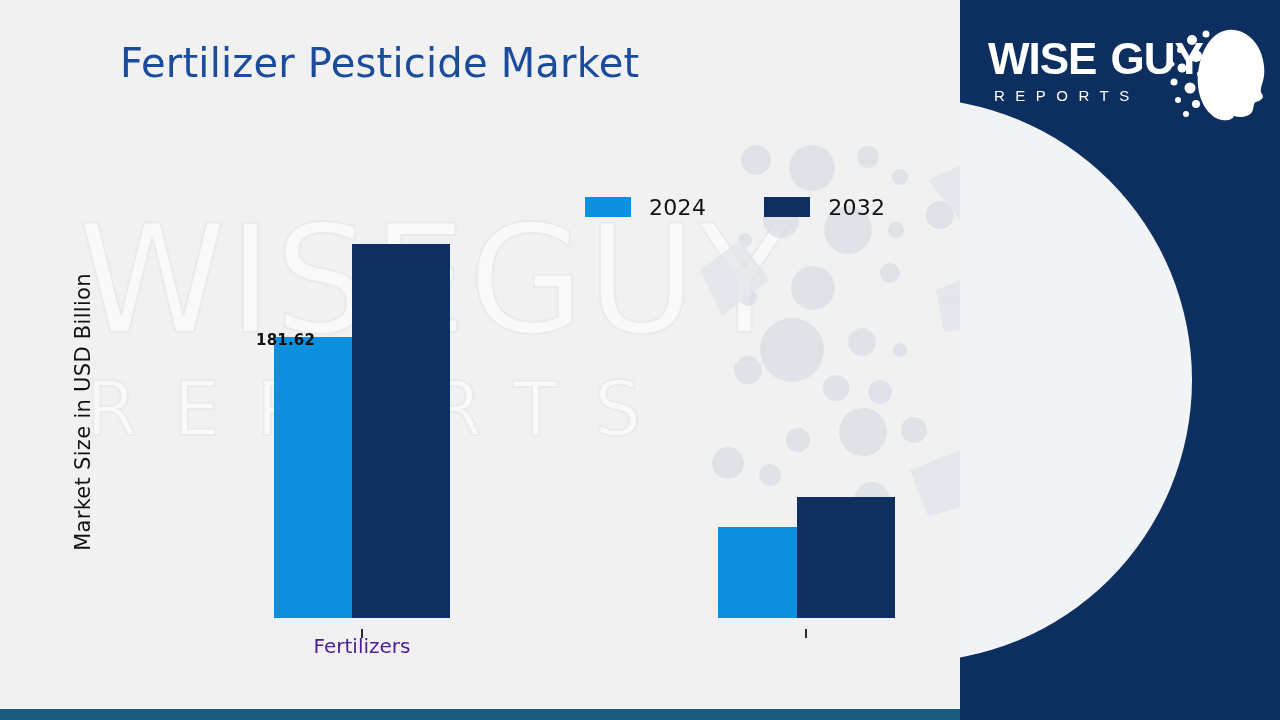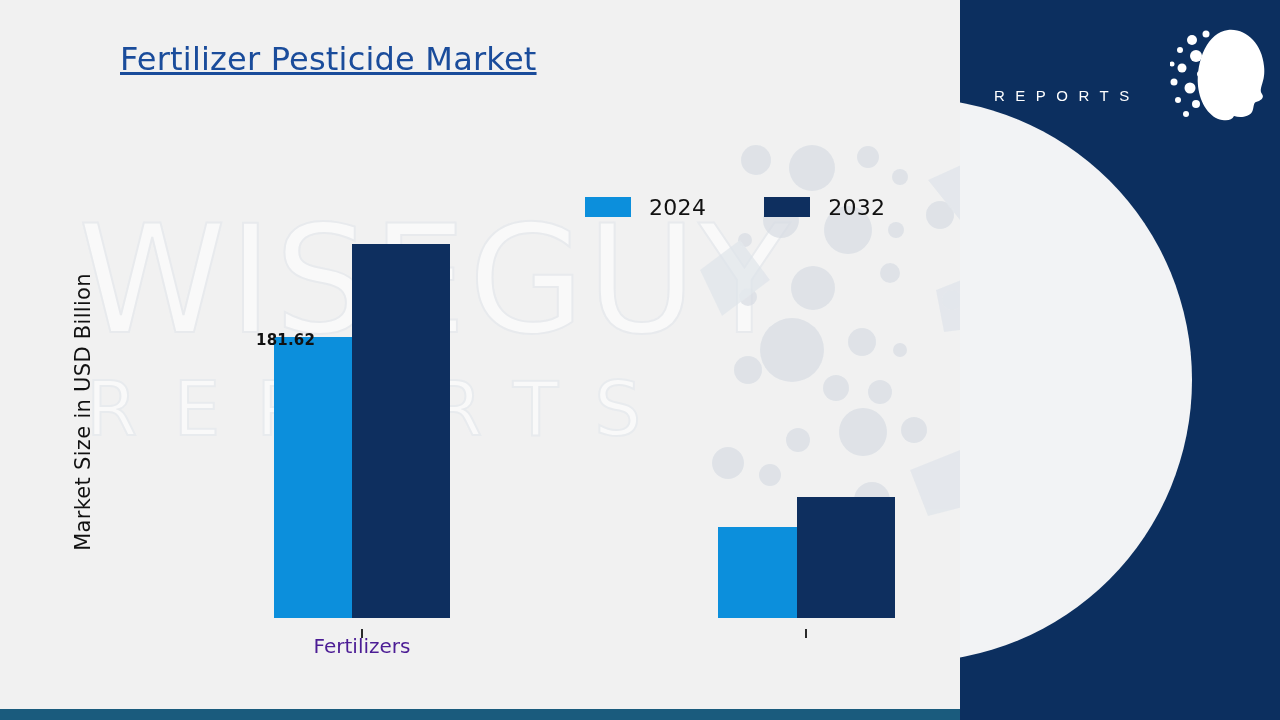--- a/index.html
+++ b/index.html
@@ -47,23 +47,22 @@
     position:absolute;left:6px;top:57px;
     font-size:15px;letter-spacing:10.5px;color:#ffffff;font-weight:400;
     font-family:"Liberation Sans","DejaVu Sans",sans-serif;
     white-space:nowrap;
   }
   .logo-head{position:absolute;left:182px;top:-4px;width:100px;height:96px;}
 
   
   .title{
     position:absolute;left:120px;top:40px;
-    font-size:32px;font-weight:400;color:#1a4c9b;letter-spacing:.2px;
-    white-space:nowrap;
-    text-decoration:underline;
+    font-size:40px;font-weight:400;color:#1a4c9b;letter-spacing:.2px;
+    white-space:nowrap;
   }
 
   
   .ylabel{
     position:absolute;left:-97px;top:400px;
     width:360px;text-align:center;
     transform:rotate(-90deg);transform-origin:center center;
     font-size:21px;color:#111111;letter-spacing:.3px;white-space:nowrap;
   }
 
@@ -201,20 +200,23 @@
       </g>
       <g fill="#d9dee6" opacity="0.8">
         <path d="M-20 175 L30 158 L52 196 L8 218 Z"></path>
         <path d="M-6 338 L44 322 L66 368 L14 382 Z"></path>
         <path d="M-52 450 L6 436 L26 482 L-34 494 Z"></path>
       </g>
     </svg>
   </div>
 
   <div class="logo">
+    <div class="logo-word">
+      <span>WISE</span><span class="gap"></span><span>GUY</span>
+    </div>
     <div class="logo-sub">REPORTS</div>
     <svg class="logo-head" viewBox="0 0 100 96">
       <path d="M58 4 C76 2, 92 18, 94 40 C96 56, 88 62, 92 68 C95 72, 90 75, 86 76
                C83 77, 84 83, 82 86 C79 91, 70 92, 64 90 C62 94, 58 95, 52 94
                C40 92, 30 78, 28 60 C26 34, 38 6, 58 4 Z" fill="#ffffff"></path>
       <g fill="#ffffff">
         <circle cx="22" cy="14" r="5"></circle>
           <circle cx="36" cy="8" r="3.5"></circle>
         <circle cx="10" cy="24" r="3"></circle>
           <circle cx="26" cy="30" r="6"></circle>

